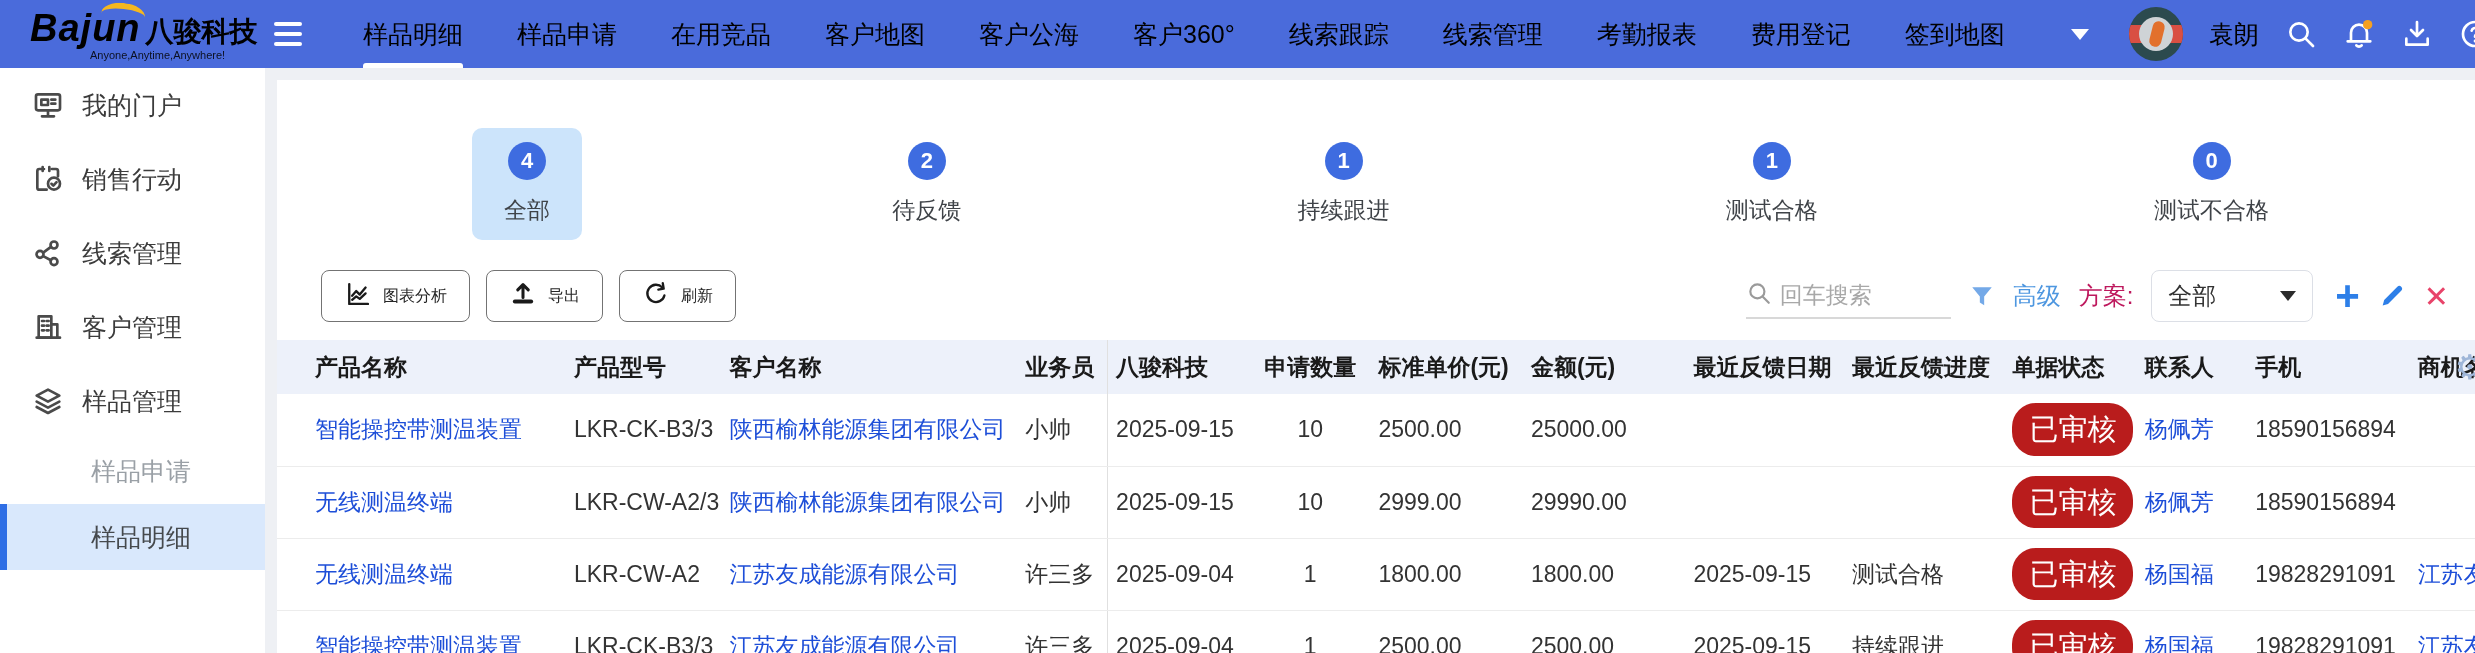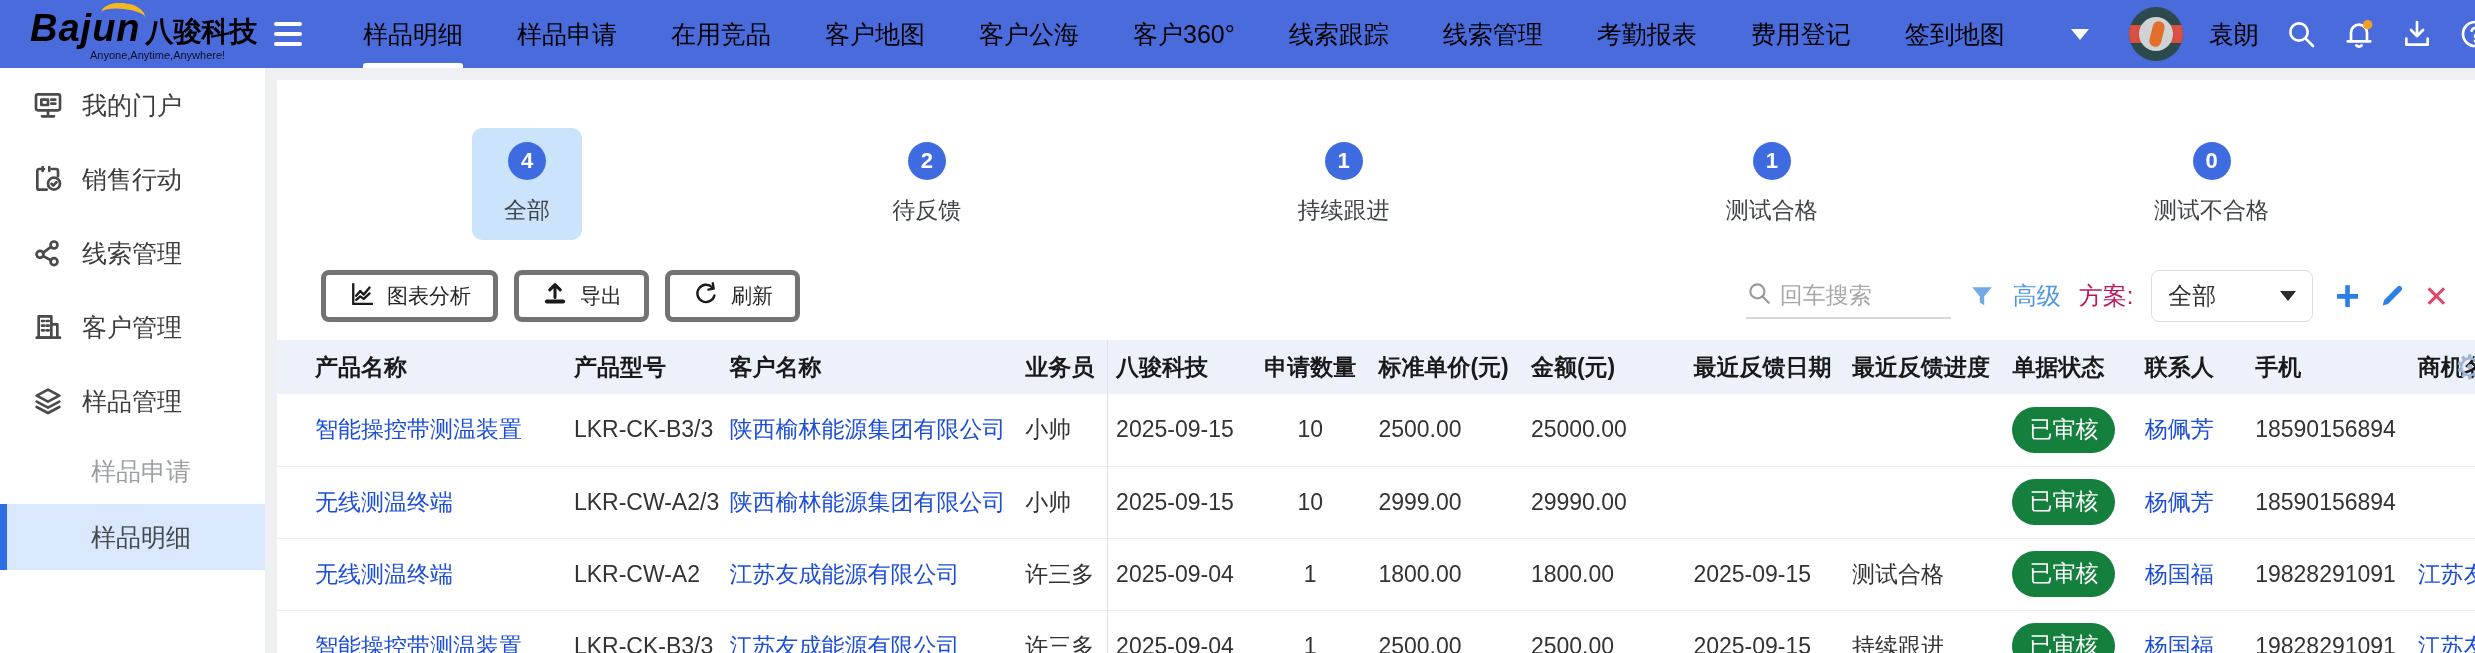--- a/index.html
+++ b/index.html
@@ -43,21 +43,21 @@
 
   
   .status-tabs { display:flex; justify-content:space-between; padding:48px 180px 18px 195px; }
   .status-tab { display:flex; flex-direction:column; align-items:center; gap:15px; padding:14px 26px; border-radius:10px; cursor:pointer; min-width:110px; }
   .status-tab.active { background:#cce4fb; }
   .status-count { width:38px; height:38px; border-radius:50%; background:#3e6ce0; color:#fff; font-size:22px; font-weight:bold; display:flex; align-items:center; justify-content:center; }
   .status-label { font-size:23px; color:#3f4348; white-space:nowrap; }
 
   
   .toolbar { display:flex; align-items:center; padding:12px 26px 18px 44px; }
-  .tool-btn { display:flex; align-items:center; gap:11px; height:52px; padding:0 22px; background:#fff; border:5px solid #737373; border-radius:8px; font-size:21px; color:#262626; margin-right:16px; cursor:pointer; }
+  .tool-btn { display:flex; align-items:center; gap:11px; height:52px; padding:0 22px; background:#fff; border:1px solid #737373; border-radius:8px; font-size:16px; color:#262626; margin-right:16px; cursor:pointer; }
   .tool-btn svg { width:28px; height:28px; }
   .toolbar-right { margin-left:auto; display:flex; align-items:center; gap:18px; }
   .search-box { display:flex; align-items:center; gap:8px; border-bottom:2px solid #d8d8d8; height:46px; width:205px; }
   .search-box svg { width:26px; height:26px; flex:0 0 26px; }
   .search-box input { border:none; outline:none; font-size:23px; width:160px; color:#b91c1c; font-family:inherit; }
   .search-box input::placeholder { color:#a8a8a8; }
   .funnel { width:26px; height:26px; cursor:pointer; }
   .advanced { font-size:24px; color:#4e97e0; cursor:pointer; }
   .scheme-label { font-size:24px; color:#be185d; }
   .select { width:162px; height:52px; border:1px solid #dcdfe6; border-radius:8px; display:flex; align-items:center; justify-content:space-between; padding:0 16px; font-size:24px; color:#333; cursor:pointer; background:#fff; }
@@ -67,21 +67,21 @@
   .icon-x { font-size:30px; color:#e8446a; font-weight:bold; cursor:pointer; }
 
   
   table { width:100%; border-collapse:collapse; table-layout:fixed; font-size:23px; }
   thead th { background:#edf1fa; height:54px; text-align:left; font-weight:bold; color:#1a1a1a; white-space:nowrap; overflow:hidden; padding-left:8px; position:relative; }
   tbody td { height:72px; border-bottom:1px solid #ececec; white-space:nowrap; overflow:hidden; color:#333; padding-left:8px; }
   th:first-child, td:first-child { padding-left:38px; }
   .col-divider { border-right:1px solid #e0e0e0; }
   td.center, th.center { text-align:center; padding-left:0; }
   .link { color:#1d4ed8; cursor:pointer; }
-  .pill { display:inline-block; background:#15803d; color:#fff; border-radius:24px; padding:9px 17px; font-size:23px; line-height:1.2; }
+  .pill { display:inline-block; background:#b91c1c; color:#fff; border-radius:24px; padding:9px 17px; font-size:29px; line-height:1.2; }
   .gear { position:absolute; right:-10px; top:50%; transform:translateY(-50%); font-size:34px; color:#9fb6d8; cursor:pointer; }
 </style>
 </head>
 <body>
 
 <div class="navbar">
   <div class="logo">
     <div class="logo-row">
       <span class="brand">Bajun</span>
       <span class="brand-cn">八骏科技</span>

